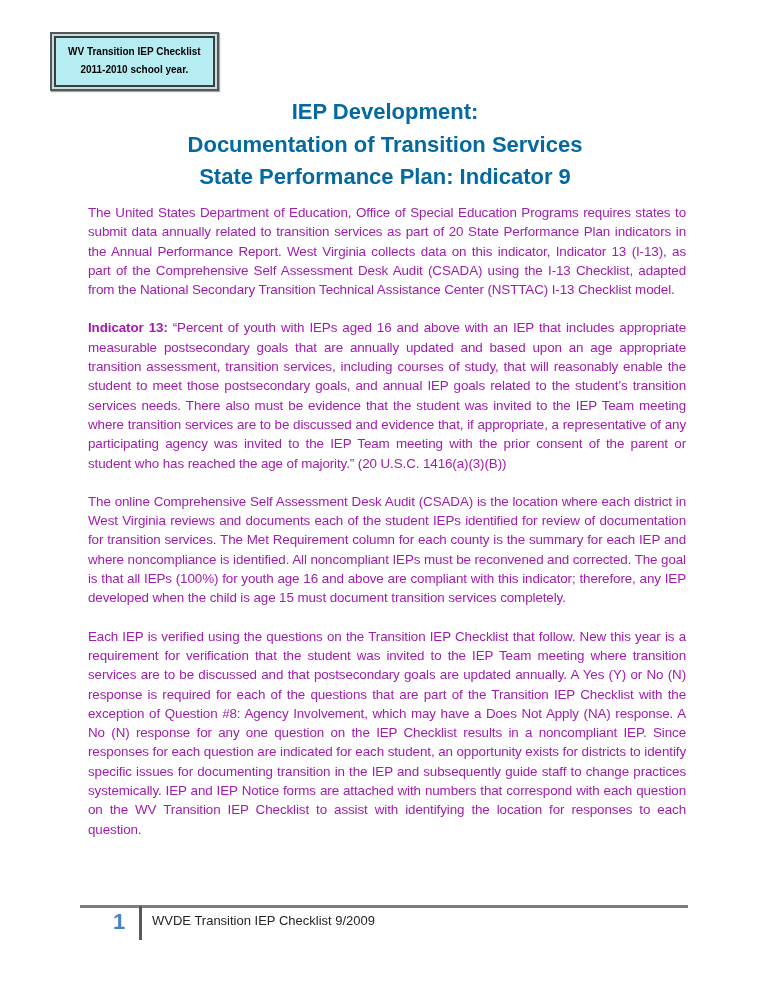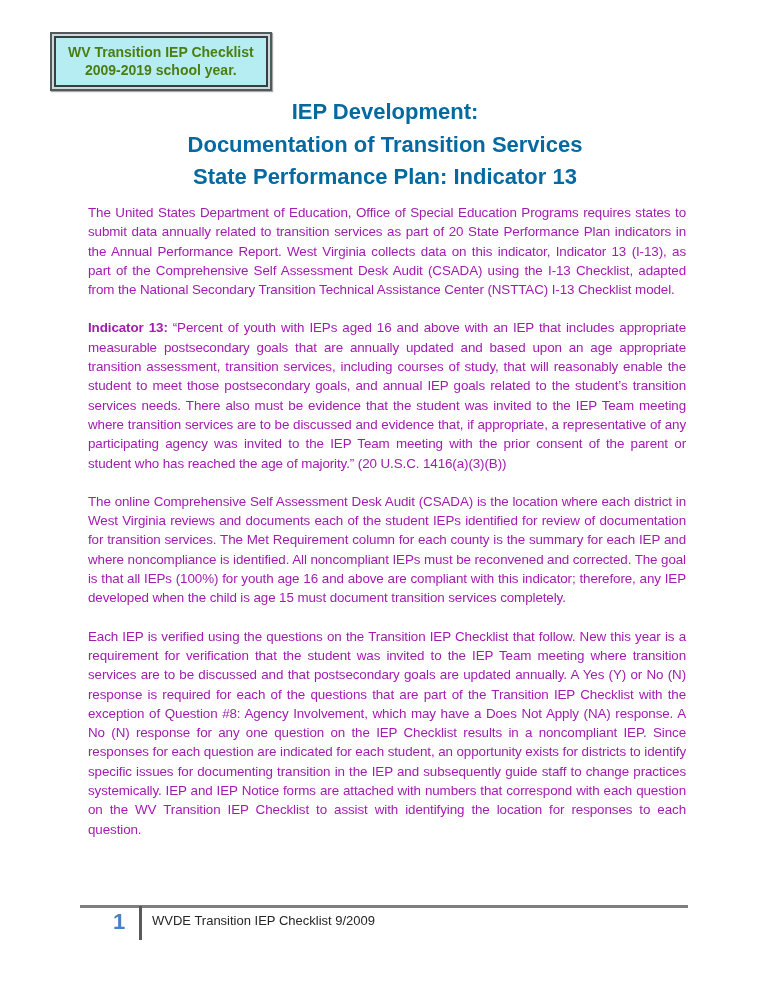--- a/index.html
+++ b/index.html
@@ -26,24 +26,24 @@
     padding: 2px;
     box-shadow: 1px 1px 1px rgba(60,60,60,0.45);
   }
   .header-box-inner {
     border: 2px solid #383f40;
     background: #b5edf2;
     padding: 5px 12px 6px 12px;
     text-align: center;
   }
   .header-box-inner .line {
-    font-size: 14px;
+    font-size: 10px;
     font-weight: 700;
     line-height: 18px;
-    color: #4d7c0f;
+    color: #000000;
     white-space: nowrap;
   }
 
   
   .doc-title {
     position: absolute;
     left: 85px;
     top: 96px;
     width: 600px;
     text-align: center;
@@ -121,28 +121,28 @@
   }
 </style>
 </head>
 <body>
 
 <div class="page">
 
   <div class="header-box">
     <div class="header-box-inner">
       <div class="line">WV Transition IEP Checklist</div>
-      <div class="line">2009-2019 school year.</div>
+      <div class="line">2011-2010 school year.</div>
     </div>
   </div>
 
   <div class="doc-title">
     <div class="t-line">IEP Development:</div>
     <div class="t-line">Documentation of Transition Services</div>
-    <div class="t-line">State Performance Plan: Indicator 13</div>
+    <div class="t-line">State Performance Plan: Indicator 9</div>
   </div>
 
   <div class="body-text">
     <p>The United States Department of Education, Office of Special Education Programs requires states to submit data annually related to transition services as part of 20 State Performance Plan indicators in the Annual Performance Report. West Virginia collects data on this indicator, Indicator 13 (I-13), as part of the Comprehensive Self Assessment Desk Audit (CSADA) using the I-13 Checklist, adapted from the National Secondary Transition Technical Assistance Center (NSTTAC) I-13 Checklist model.</p>
     <p><span class="lead-bold">Indicator 13:</span><span>“Percent of youth with IEPs aged 16 and above with an IEP that includes appropriate measurable postsecondary goals that are annually updated and based upon an age appropriate transition assessment, transition services, including courses of study, that will reasonably enable the student to meet those postsecondary goals, and annual IEP goals related to the student’s transition services needs. There also must be evidence that the student was invited to the IEP Team meeting where transition services are to be discussed and evidence that, if appropriate, a representative of any participating agency was invited to the IEP Team meeting with the prior consent of the parent or student who has reached the age of majority.” (20 U.S.C. 1416(a)(3)(B))</span></p>
     <p>The online Comprehensive Self Assessment Desk Audit (CSADA) is the location where each district in West Virginia reviews and documents each of the student IEPs identified for review of documentation for transition services. The Met Requirement column for each county is the summary for each IEP and where noncompliance is identified. All noncompliant IEPs must be reconvened and corrected. The goal is that all IEPs (100%) for youth age 16 and above are compliant with this indicator; therefore, any IEP developed when the child is age 15 must document transition services completely.</p>
     <p>Each IEP is verified using the questions on the Transition IEP Checklist that follow. New this year is a requirement for verification that the student was invited to the IEP Team meeting where transition services are to be discussed and that postsecondary goals are updated annually. A Yes (Y) or No (N) response is required for each of the questions that are part of the Transition IEP Checklist with the exception of Question #8: Agency Involvement, which may have a Does Not Apply (NA) response. A No (N) response for any one question on the IEP Checklist results in a noncompliant IEP. Since responses for each question are indicated for each student, an opportunity exists for districts to identify specific issues for documenting transition in the IEP and subsequently guide staff to change practices systemically. IEP and IEP Notice forms are attached with numbers that correspond with each question on the WV Transition IEP Checklist to assist with identifying the location for responses to each question.</p>
   </div>
 
   <div class="footer">

